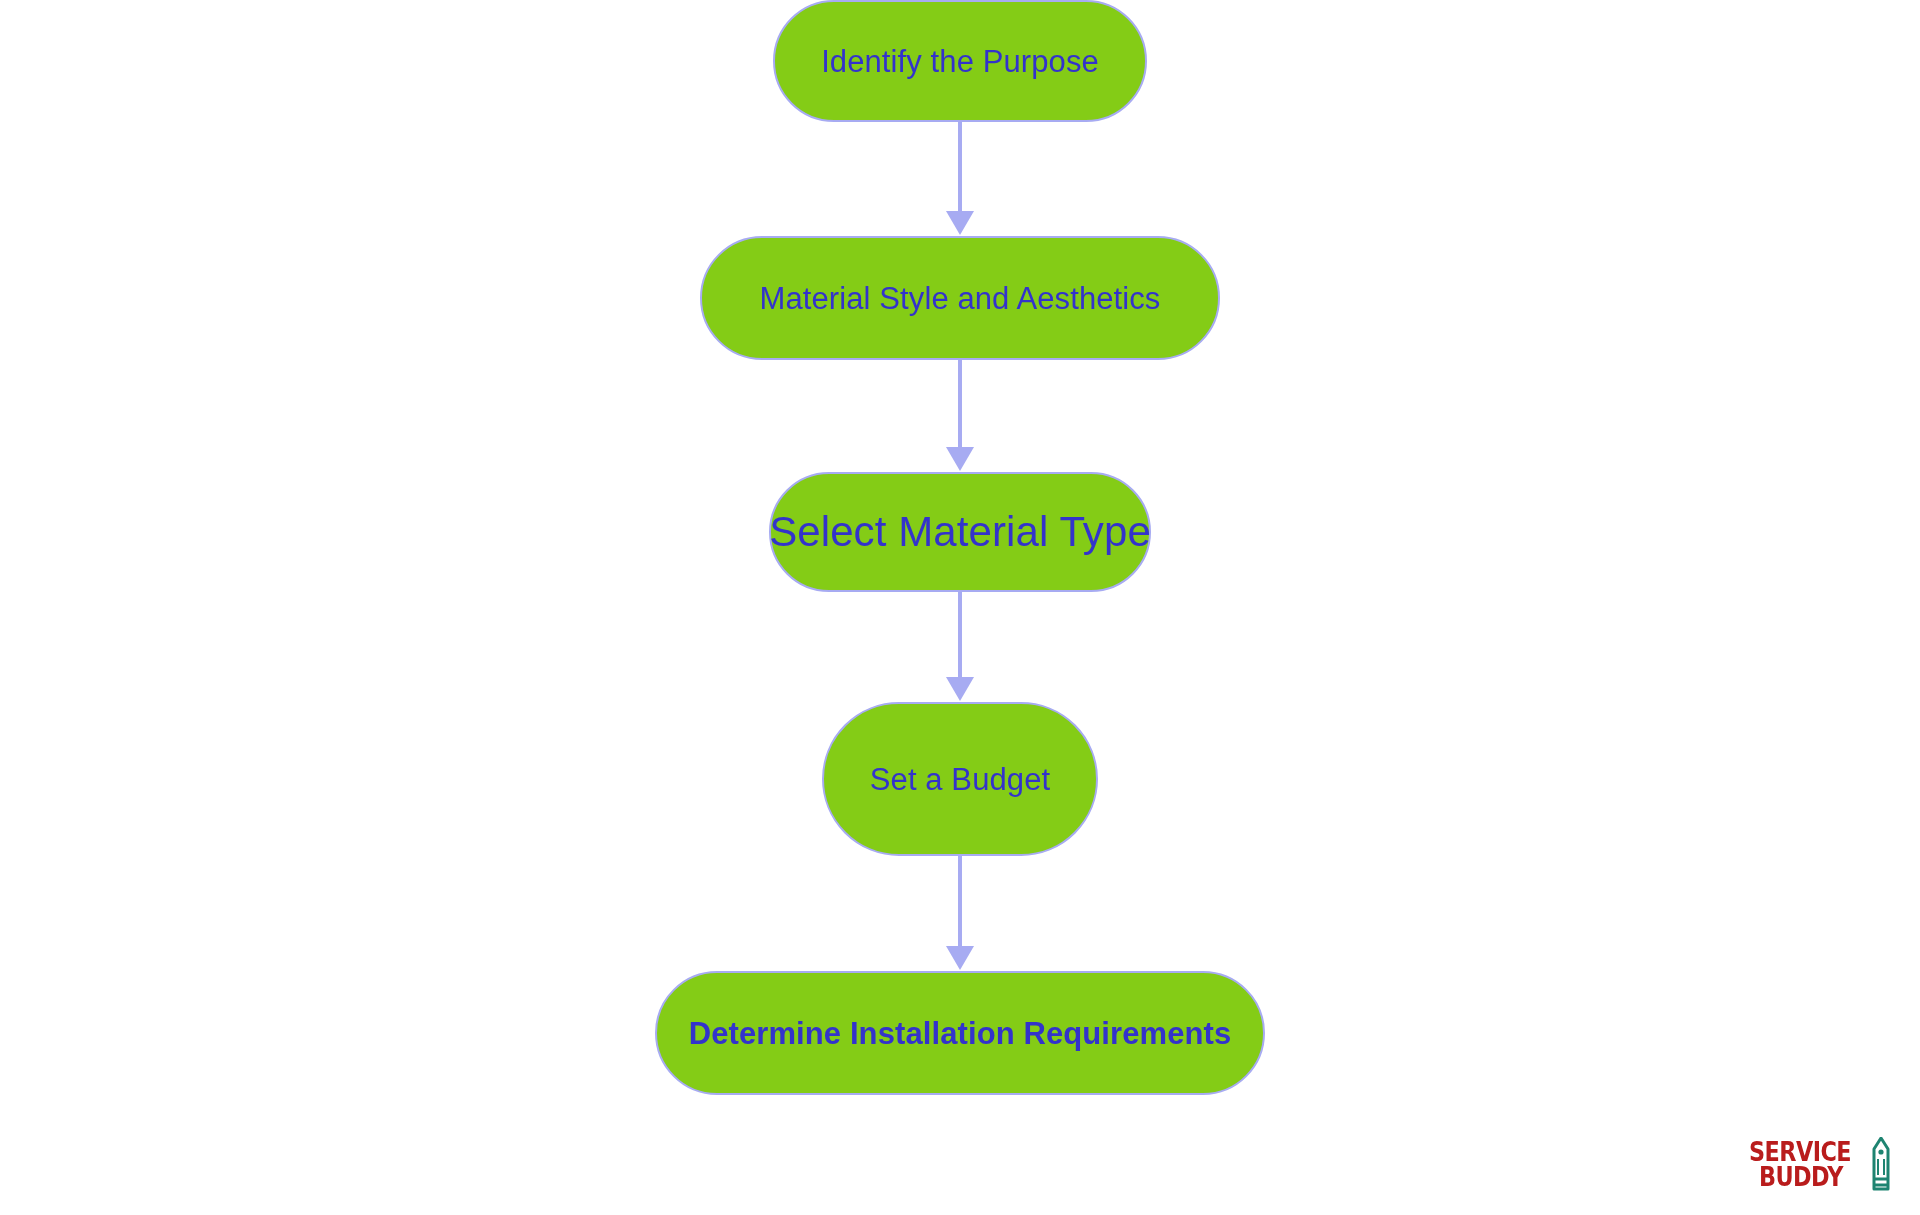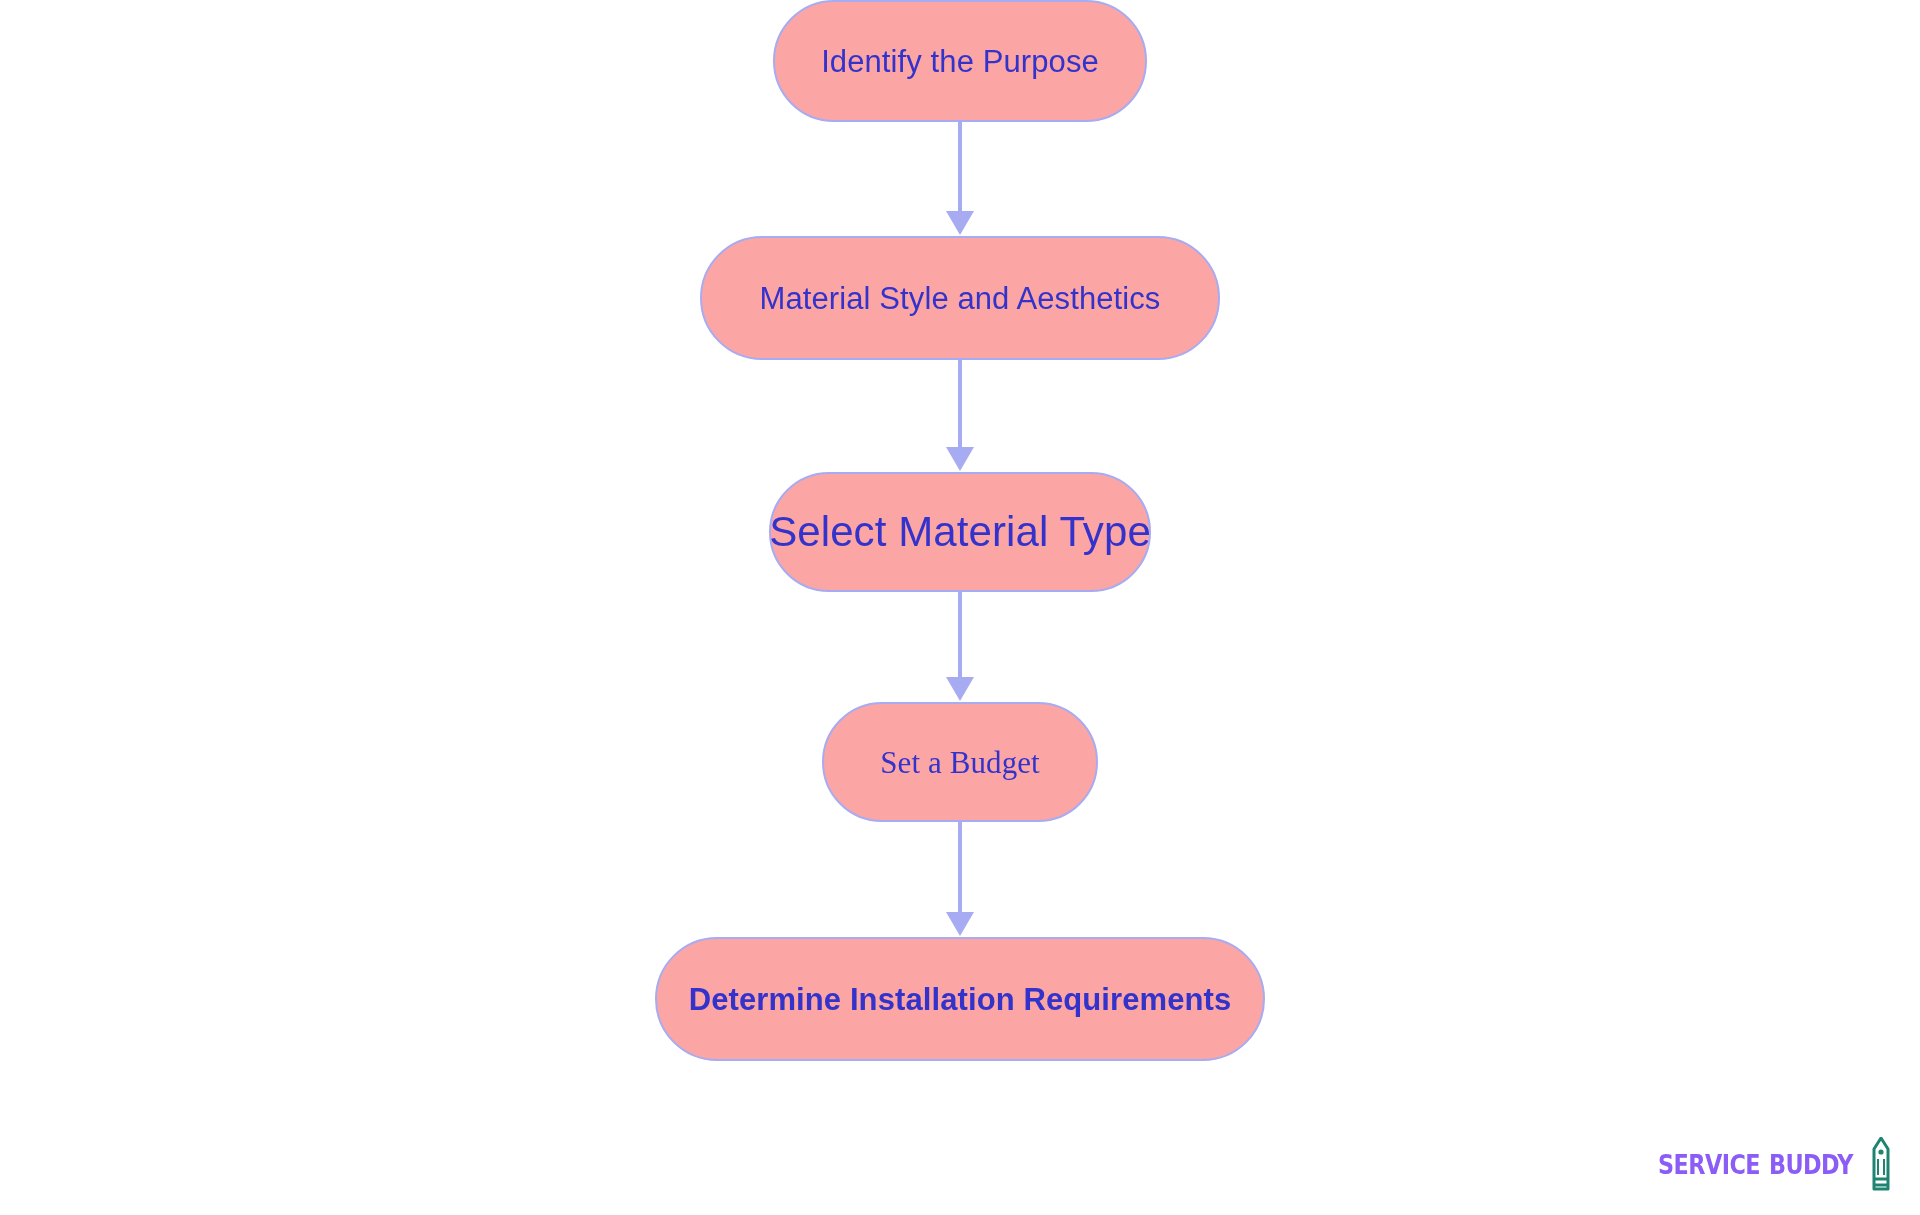--- a/index.html
+++ b/index.html
@@ -28,21 +28,21 @@
     left: 0;
     top: 0;
     width: 1920px;
     display: flex;
     flex-direction: column;
     align-items: center;
   }
 
   .node {
     box-sizing: border-box;
-    background: #fca5a5;
+    background: #84cc16;
     border: 2px solid #a7abf2;
     border-radius: 999px;
     color: #3333cc;
     display: flex;
     align-items: center;
     justify-content: center;
     text-align: center;
     white-space: nowrap;
     font-family: "Liberation Sans", sans-serif;
     font-weight: 400;
@@ -52,21 +52,21 @@
   .node-label {
     display: block;
     line-height: 1;
     padding: 0 4px;
   }
 
   
   .node-1 { width: 374px; height: 122px; font-size: 31px; }
   .node-2 { width: 520px; height: 124px; font-size: 31px; }
   .node-3 { width: 382px; height: 120px; font-size: 42px; }
-  .node-4 { width: 276px; height: 120px; font-size: 31px; font-family: Liberation Serif, serif; }
+  .node-4 { width: 276px; height: 154px; font-size: 31px; }
   .node-5 { width: 610px; height: 124px; font-size: 31px; font-weight: bold; }
 
   .connector {
     position: relative;
     width: 40px;
     display: flex;
     flex-direction: column;
     align-items: center;
     justify-content: flex-start;
   }
@@ -97,24 +97,24 @@
   #brand-logo {
     position: absolute;
     right: 28px;
     bottom: 22px;
     display: flex;
     align-items: center;
     gap: 10px;
   }
   .brand-wordmark {
     display: flex;
-    flex-direction: row;
-    align-items: flex-end;
+    flex-direction: column;
+    align-items: center;
     line-height: 0.92;
-    color: #8b5cf6;
+    color: #b91c1c;
     font-family: "DejaVu Sans", sans-serif;
     font-weight: bold;
     font-size: 27px;
     letter-spacing: -0.6px;
     font-stretch: condensed;
   }
   .brand-line {
     display: block;
     transform: scaleX(0.92);
     transform-origin: left center;

